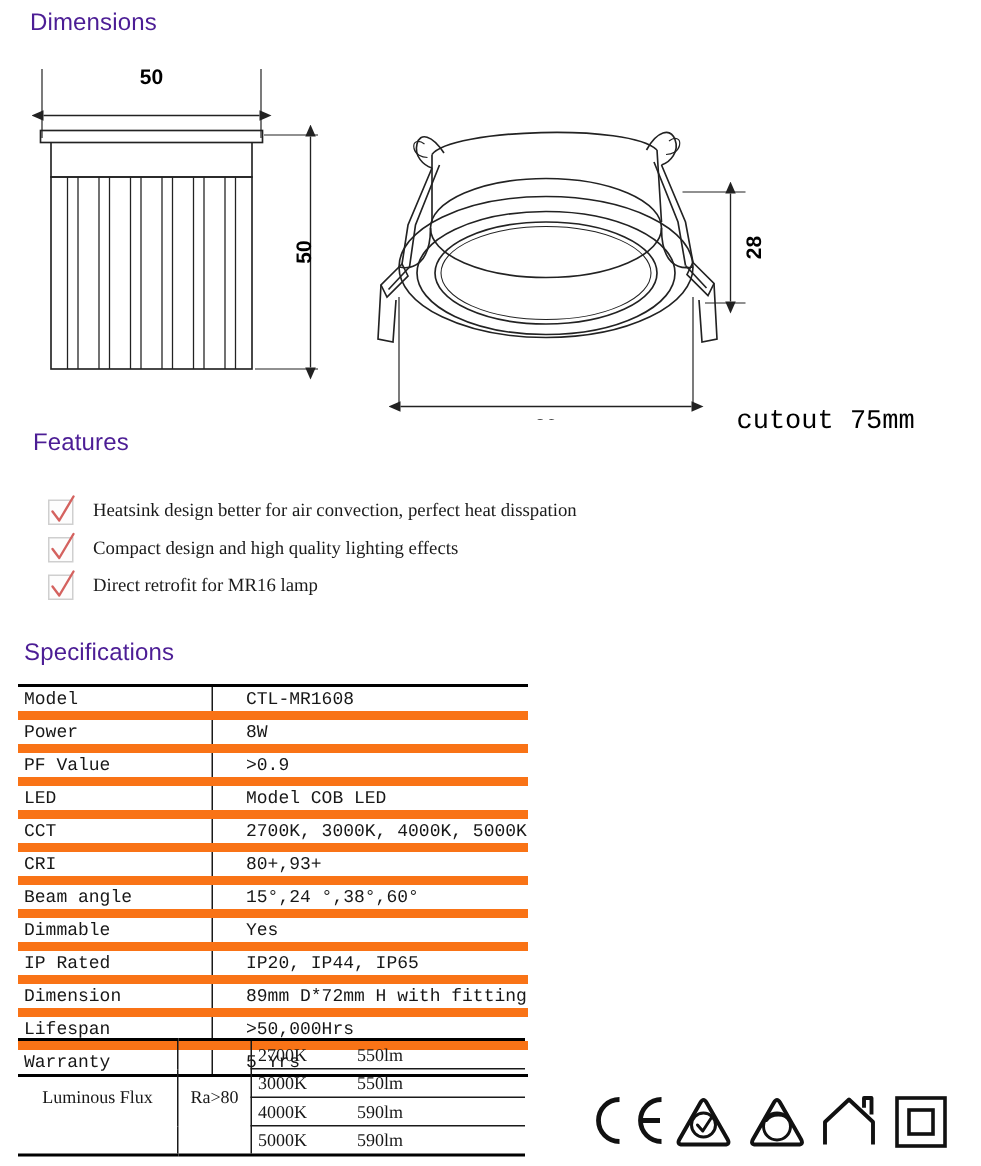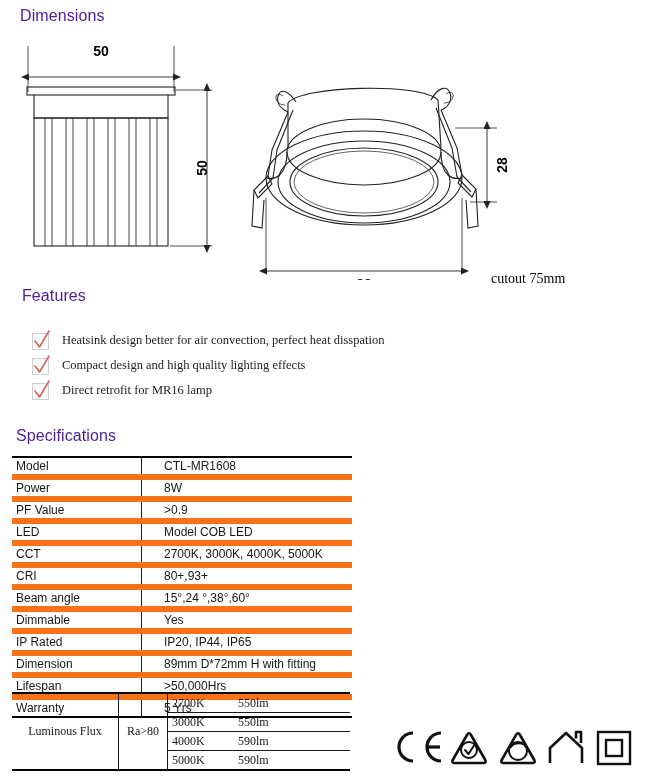--- a/index.html
+++ b/index.html
@@ -42,22 +42,22 @@
   .dimtext {
     font-family: "Liberation Sans", sans-serif;
     font-size: 14px;
     font-weight: bold;
     fill: #000;
   }
   .cutout-label {
     position: absolute;
     left: 491px;
     top: 241px;
-    font-family: Liberation Serif, serif;
-    font-size: 14px;
+    font-family: Liberation Mono, monospace;
+    font-size: 18px;
     color: #000;
     white-space: nowrap;
   }
 
   
   #features-list {
     position: absolute;
     left: 32px;
     top: 330px;
     width: 500px;
@@ -87,21 +87,21 @@
     line-height: 20px;
   }
 
   
   #spec-table {
     position: absolute;
     left: 12px;
     top: 456px;
     width: 340px;
     border-collapse: collapse;
-    font-family: Liberation Sans, sans-serif;
+    font-family: Liberation Mono, monospace;
     font-size: 12px;
     color: #171717;
   }
   #spec-table tr { height: 17px; }
   #spec-table td {
     border-top: 6px solid #f97316;
     border-bottom: 1px solid #1a1a1a;
     padding: 0 0 0 4px;
     line-height: 16px;
     vertical-align: middle;

